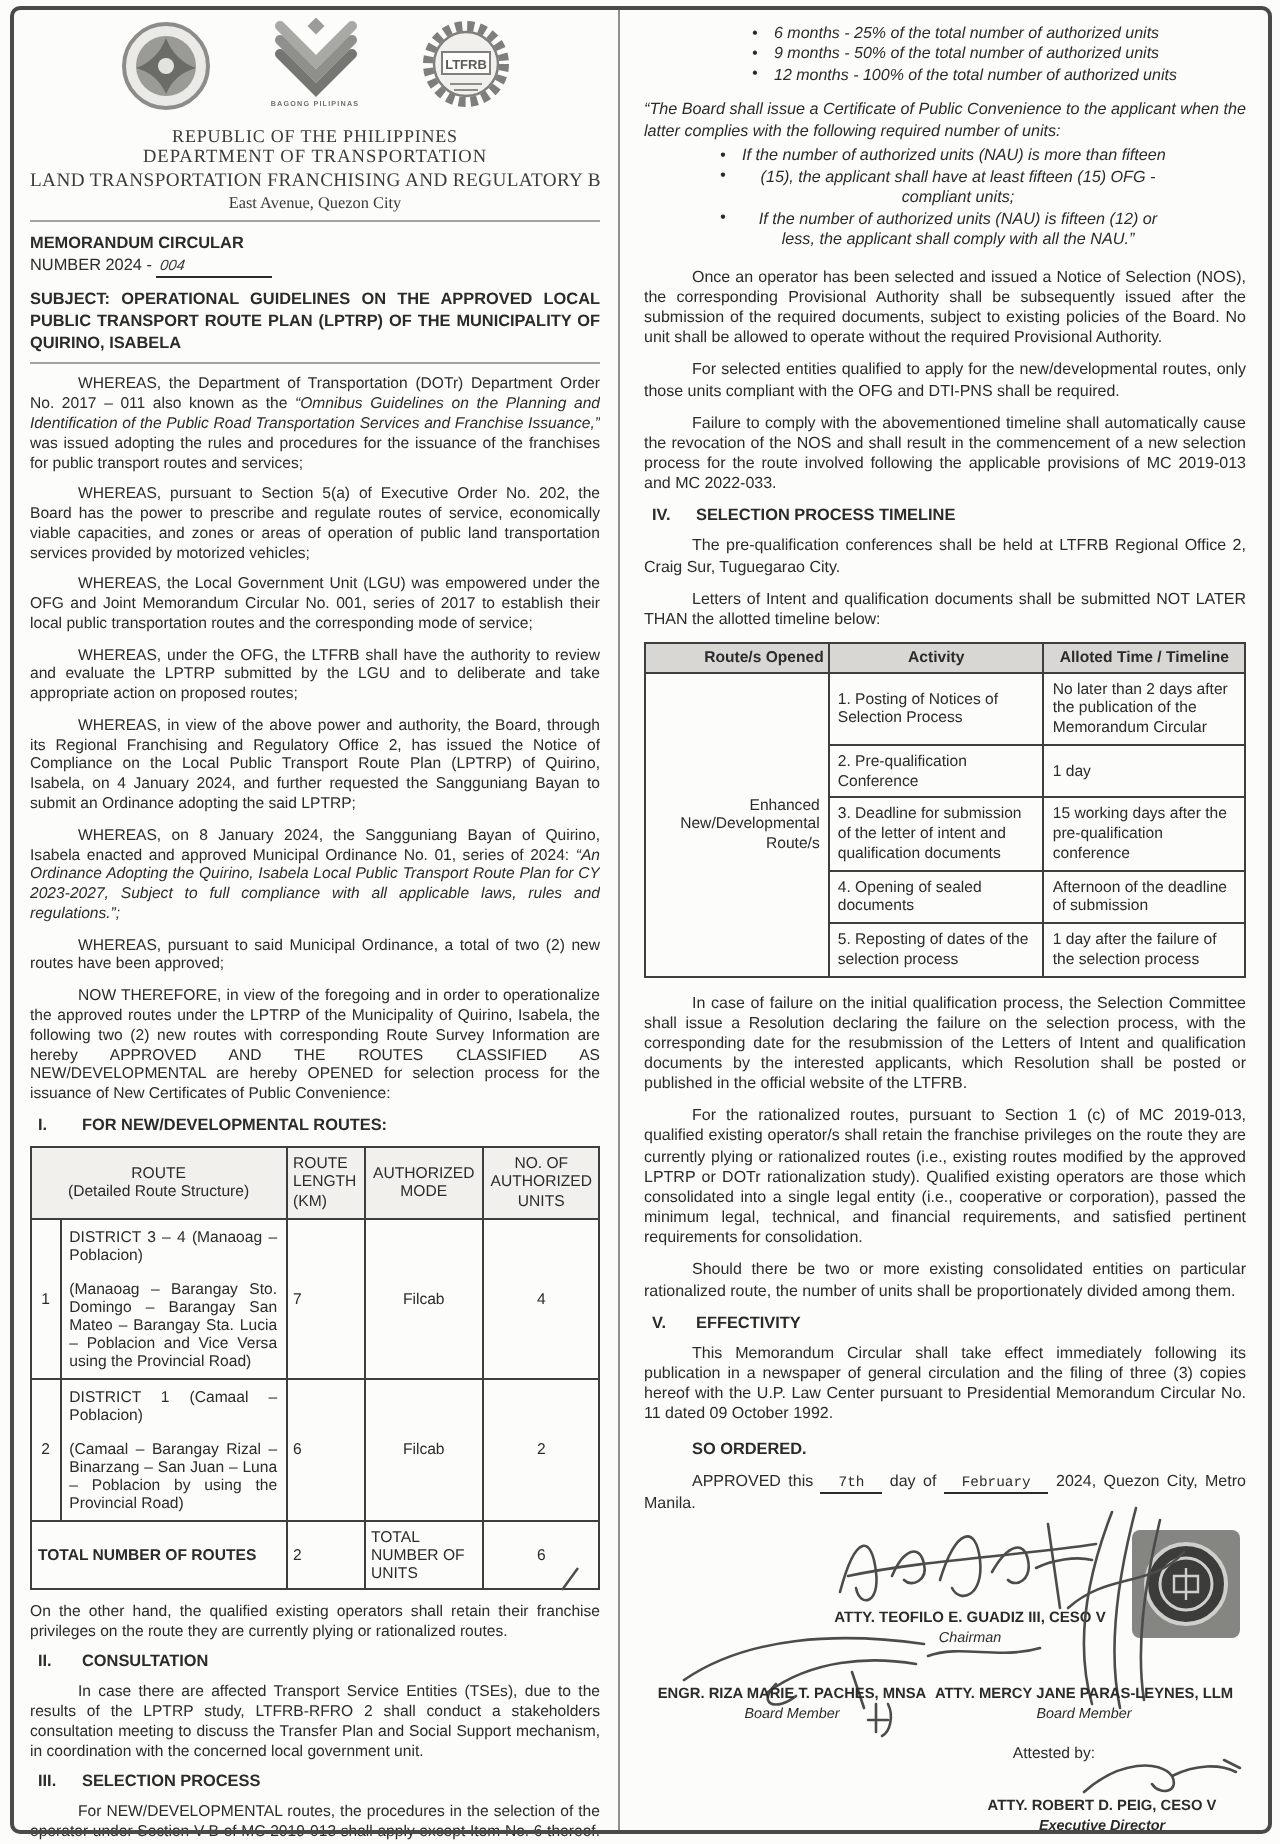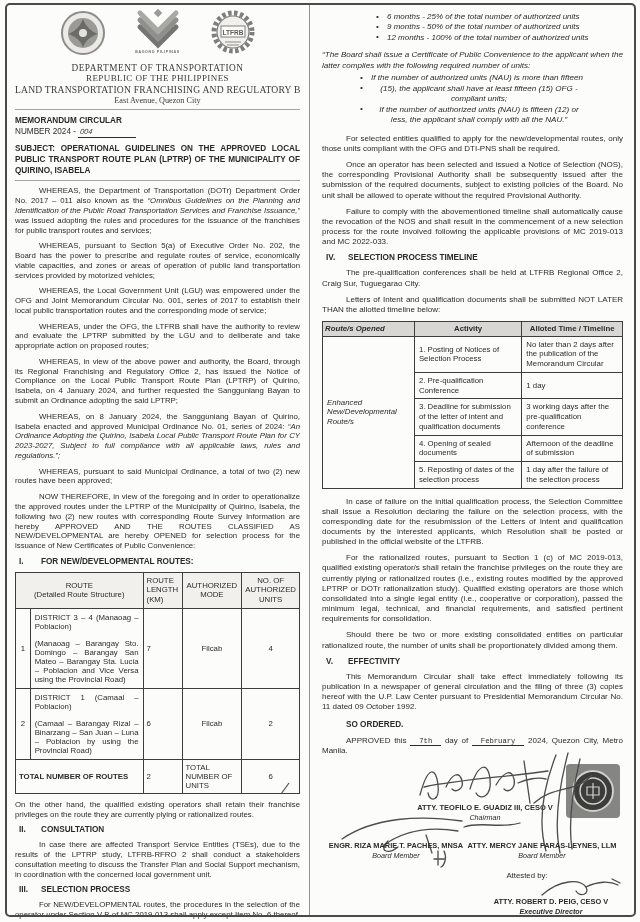--- a/index.html
+++ b/index.html
@@ -64,21 +64,21 @@
   .bullets li, .qbullets li { position:relative; padding-left:11px; }
   .bullets li::before, .qbullets li::before { content:"•"; position:absolute; left:0; top:-0.5px; }
   .quote { font-style:italic; font-size:8.1px; line-height:1.3; text-align:justify; margin-bottom:2px; }
   .qbullets { margin:0 6px 8px 38px; font-style:italic; font-size:8.1px; line-height:1.3; }
   .qb-center { text-align:center; padding-right:30px; }
 
   
   .ttable { margin:2px 0 8px; }
   .ttable th, .ttable td { border:1px solid #3e3e3c; font-size:7.8px; padding:3px 4px; line-height:1.25; }
   .ttable th { background:#d8d7d3; text-align:center; font-weight:bold; padding:2px; }
-  .ttable .t-group { width:92px; text-align:left; vertical-align:middle;font-style:italic; }
+  .ttable .t-group { width:92px; text-align:right; vertical-align:middle; }
   .ttable .t-act { width:108px; vertical-align:middle; }
   .ttable .t-time { width:101px; vertical-align:middle; }
 
   .so-ordered { font-size:8.2px; font-weight:bold; text-indent:24px; margin:8px 0 7px; }
 
   
   .sig-block { position:relative; height:162px; margin-top:4px; font-size:7.4px; }
   .sig { position:absolute; }
   .sig path { fill:none; stroke:#4c4c4a; stroke-width:1.3; stroke-linecap:round; }
   .sig-name { position:absolute; font-weight:bold; text-align:center; white-space:nowrap; }
@@ -114,22 +114,22 @@
       </div>
       <svg width="46" height="46" viewBox="0 0 46 46">
         <circle cx="23" cy="23" r="19" fill="none" stroke="#7e7e7a" stroke-width="5" stroke-dasharray="3.5 2.5"></circle>
         <circle cx="23" cy="23" r="16" fill="#f2f0ec" stroke="#7e7e7a" stroke-width="1.2"></circle>
         <rect x="11" y="17" width="24" height="11" fill="#fdfdfb" stroke="#7e7e7a" stroke-width="1"></rect>
         <text x="23" y="25.5" text-anchor="middle" font-family="Liberation Sans, sans-serif" font-size="6.5" font-weight="bold" fill="#5a5a56">LTFRB</text>
         <path d="M15 33 L31 33 M17 36 L29 36" stroke="#8c8c88" stroke-width="1"></path>
       </svg>
     </div>
 
+    <div class="h-serif h1">REPUBLIC OF THE PHILIPPINES</div>
     <div class="h-serif h2">DEPARTMENT OF TRANSPORTATION</div>
-    <div class="h-serif h1">REPUBLIC OF THE PHILIPPINES</div>
     <div class="h-serif h3">LAND TRANSPORTATION FRANCHISING AND REGULATORY BOARD</div>
     <div class="h-serif h4">East Avenue, Quezon City</div>
 
     <div class="rule"></div>
 
     <div class="mc">
       <div>MEMORANDUM CIRCULAR</div>
       <div><span class="b">NUMBER 2024 -</span> <span class="hand-slot"><span class="hand">004</span></span></div>
     </div>
 
@@ -213,22 +213,22 @@
       <li>12 months - 100%  of the total number of authorized units</li>
     </ul>
 
     <div class="quote">“The Board shall issue a Certificate of Public Convenience to the applicant when the latter complies with the following required number of units:</div>
     <ul class="qbullets">
       <li>If the number of authorized units (NAU) is more than fifteen</li>
       <li class="qb-center">(15), the applicant shall have at least fifteen (15) OFG - compliant units;</li>
       <li class="qb-center">If the number of authorized units (NAU) is fifteen (12) or less, the applicant shall comply with all the NAU.”</li>
     </ul>
 
+    <p class="para">Once an operator has been selected and issued a Notice of Selection (NOS), the corresponding Provisional Authority shall be subsequently issued after the submission of the required documents, subject to existing policies of the Board. No unit shall be allowed to operate without the required Provisional Authority.</p>
     <p class="para">For selected entities qualified to apply for the new/developmental routes, only those units compliant with the OFG and DTI-PNS shall be required.</p>
-    <p class="para">Once an operator has been selected and issued a Notice of Selection (NOS), the corresponding Provisional Authority shall be subsequently issued after the submission of the required documents, subject to existing policies of the Board. No unit shall be allowed to operate without the required Provisional Authority.</p>
     <p class="para">Failure to comply with the abovementioned timeline shall automatically cause the revocation of the NOS and shall result in the commencement of a new selection process for the route involved following the applicable provisions of MC 2019-013 and MC 2022-033.</p>
 
     <div class="sec">
       <span class="sec-num">IV.</span>
       <span>SELECTION PROCESS TIMELINE</span>
     </div>
 
     <p class="para"><span>The pre-qualification  conferences shall be held at </span><span class="b">LTFRB Regional Office 2, Craig Sur, Tuguegarao City.</span></p>
     <p class="para"><span>Letters of Intent and qualification documents shall be submitted </span><span class="b">NOT LATER THAN</span><span> the allotted timeline below:</span></p>
 
@@ -243,21 +243,21 @@
         <td class="t-group" rowspan="5">Enhanced New/Developmental Route/s</td>
         <td class="t-act">1. Posting of Notices of Selection Process</td>
         <td class="t-time">No later than 2 days after the publication of the Memorandum Circular</td>
       </tr>
       <tr>
         <td class="t-act">2. Pre-qualification Conference</td>
         <td class="t-time">1 day</td>
       </tr>
       <tr>
         <td class="t-act">3. Deadline for submission of the letter of intent and qualification documents</td>
-        <td class="t-time">3 working days after the pre-qualification conference</td>
+        <td class="t-time">15 working days after the pre-qualification conference</td>
       </tr>
       <tr>
         <td class="t-act">4. Opening of sealed documents</td>
         <td class="t-time">Afternoon of the deadline of submission</td>
       </tr>
       <tr>
         <td class="t-act">5. Reposting of dates of the selection process</td>
         <td class="t-time">1 day after the failure of the selection process</td>
       </tr>
     </tbody>

